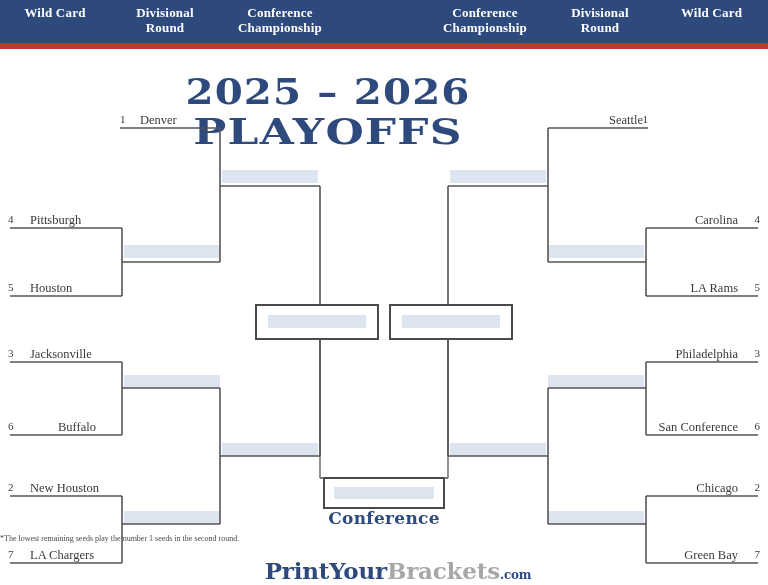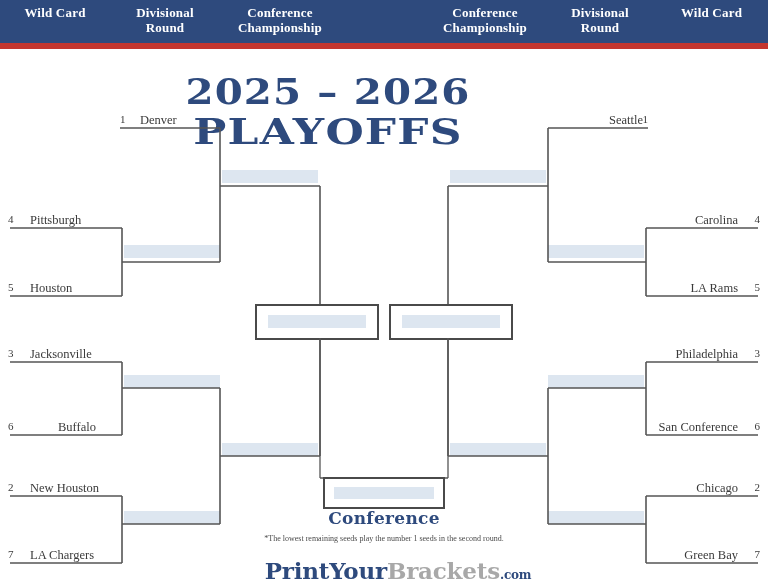--- a/index.html
+++ b/index.html
@@ -108,21 +108,21 @@
     font-size: 17px;
     font-weight: bold;
     color: #2e4a7d;
     letter-spacing: .3px;
   }
   #footnote {
     position: absolute;
     left: 0;
     top: 534px;
     width: 768px;
-    text-align: center;
+    text-align: left;
     font-size: 8px;
     color: #4a4a4a;
     font-family: "Liberation Serif", "DejaVu Serif", serif;
   }
 
   
   #logo {
     position: absolute;
     left: 0;
     top: 557px;

